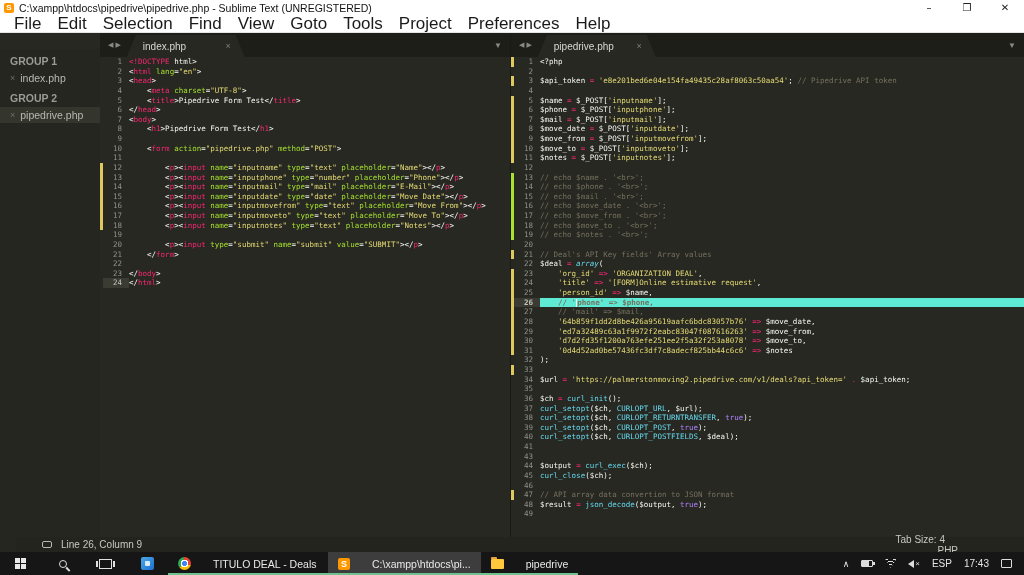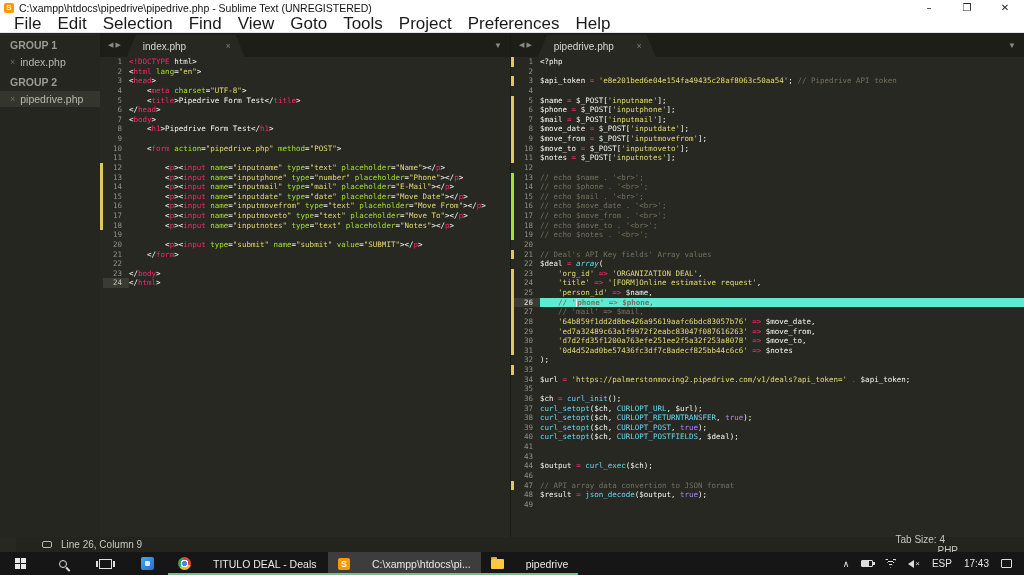--- a/index.html
+++ b/index.html
@@ -18,21 +18,21 @@
 
   
   #menubar { position:absolute; left:0; top:16px; width:1024px; height:17px; background:#ffffff;
              display:flex; align-items:center; padding-left:6px; border-bottom:1px solid #e5e5e5; }
   .menu-item { font-size:17px; color:#1a1a1a; padding:0 8px; }
 
   
   #main { position:absolute; left:0; top:33px; width:1024px; height:504px; background:#272822; }
 
   
-  #sidebar { position:absolute; left:0; top:0; width:100px; height:504px; background:#25261f; }
+  #sidebar { position:absolute; left:0; top:16px; width:100px; height:504px; background:#25261f; }
   .group-header { font-size:10.5px; font-weight:bold; color:#9a9b95; padding:6px 0 3px 10px; }
   .side-item { font-size:10.5px; color:#b8b9b2; padding:2px 0 2px 10px; display:flex; align-items:center; white-space:nowrap; }
   .side-item .x { color:#6e6f69; margin-right:5px; font-size:9px; }
   .side-item.selected { background:#34352d; }
 
   
   .pane { position:absolute; top:0; height:504px; }
   #pane-left  { left:100px; width:410px; }
   #pane-right { left:510px; width:514px; border-left:1px solid #191a14; }
   .tabbar { height:24px; background:#1d1e18; display:flex; align-items:flex-end; position:relative; }
@@ -499,20 +499,25 @@
           <span class="num">43</span>
           <span class="code"></span>
         </div>
         <div class="code-row">
           <span class="mk"></span>
           <span class="num">44</span>
           <span class="code"><span class="tk-t">$output </span><span class="tk-p">=</span><span class="tk-c"> curl_exec</span><span class="tk-t">($ch);</span></span>
         </div>
         <div class="code-row">
           <span class="mk"></span>
+          <span class="num">45</span>
+          <span class="code"><span class="tk-c">curl_close</span><span class="tk-t">($ch);</span></span>
+        </div>
+        <div class="code-row">
+          <span class="mk"></span>
           <span class="num">46</span>
           <span class="code"></span>
         </div>
         <div class="code-row">
           <span class="mk mk-y"></span>
           <span class="num">47</span>
           <span class="code"><span class="tk-cm">// API array data convertion to JSON format</span></span>
         </div>
         <div class="code-row">
           <span class="mk"></span>

